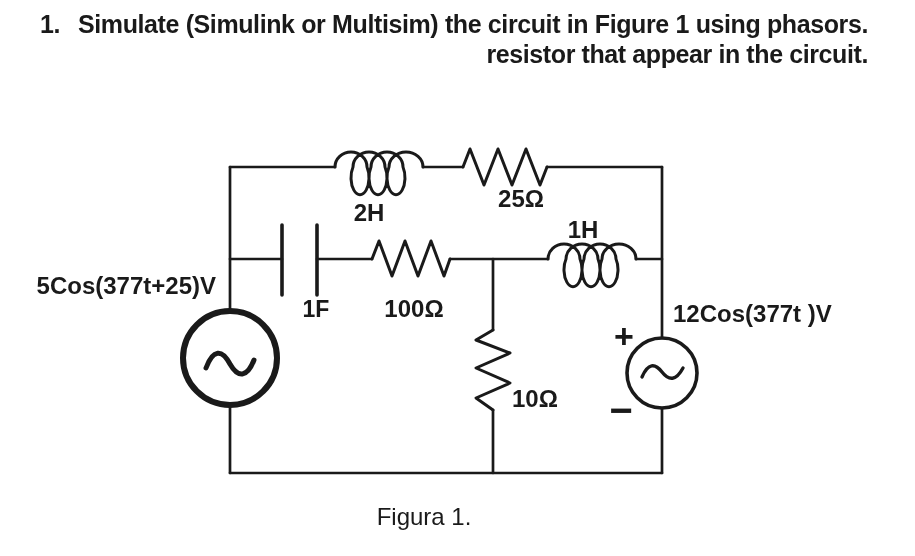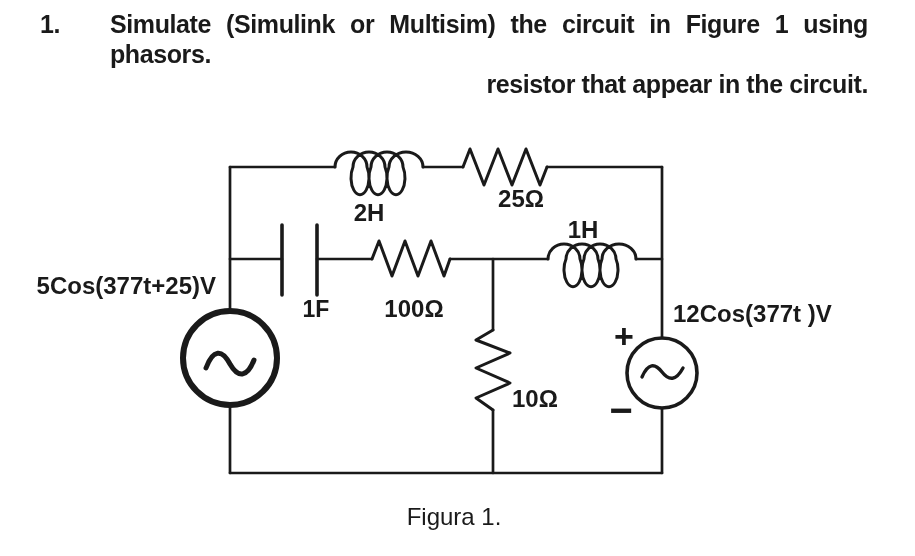--- a/index.html
+++ b/index.html
@@ -6,33 +6,33 @@
   .page{
     position:relative;width:915px;height:556px;background:#ffffff;
     font-family:"Liberation Sans", sans-serif;color:#1a1a1a;overflow:hidden;
   }
   
   .problem{position:absolute;top:9px;left:40px;width:828px;display:flex;}
   .problem .num{
     width:38px;flex:0 0 38px;font-weight:bold;font-size:25px;line-height:30px;
     letter-spacing:-0.4px;
   }
-  .problem .ptext{flex:1 1 auto;margin-left:32px;}
+  .problem .ptext{flex:1 1 auto;}
   .pline{
     font-weight:bold;font-size:25px;line-height:30px;letter-spacing:-0.4px;
     white-space:nowrap;
     text-align:right;
   }
   .pline.just{
     white-space:normal;text-align:justify;text-align-last:justify;
   }
   
   .circuit-svg{position:absolute;left:0;top:0;width:915px;height:556px;}
   .caption{
-    position:absolute;top:503px;left:344px;width:220px;text-align:center;
+    position:absolute;top:503px;left:314px;width:220px;text-align:center;
     font-size:24px;font-weight:400;color:#1a1a1a;
   }
   svg text{
     font-family:"Liberation Sans", sans-serif;
     font-weight:600;fill:#1a1a1a;
   }
 </style>
 </head>
 <body>
 

